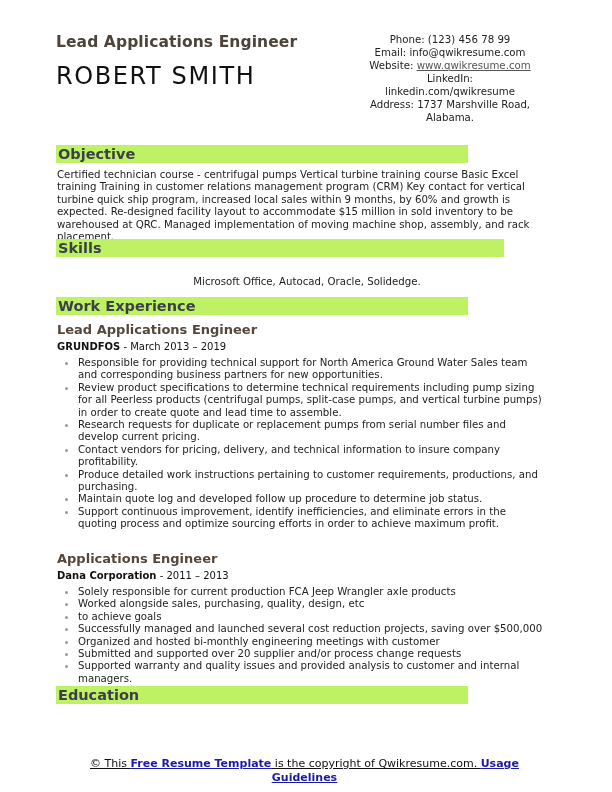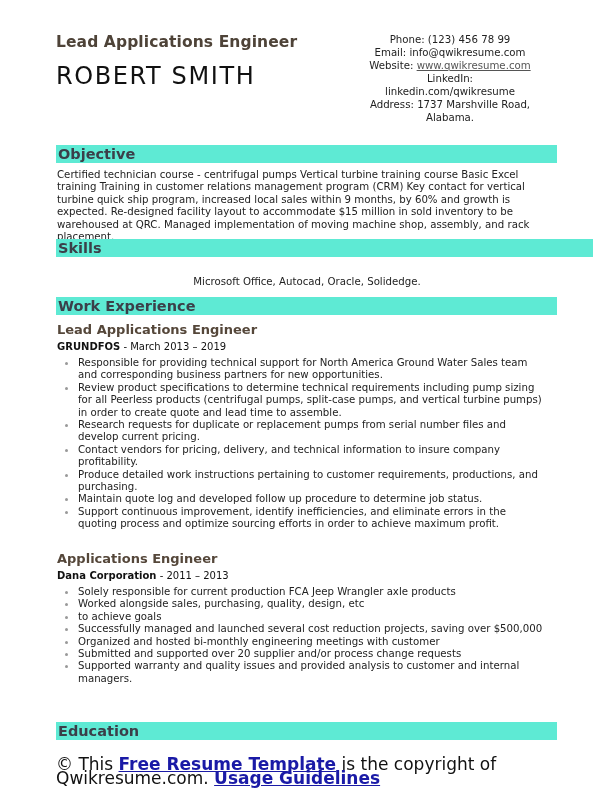--- a/index.html
+++ b/index.html
@@ -3,30 +3,30 @@
 <meta charset="utf-8">
 <style>
   html, body { margin: 0; padding: 0; background: #ffffff; }
   body { width: 612px; height: 792px; position: relative; overflow: hidden;
          font-family: "DejaVu Sans", sans-serif; color: #222; }
   .header { position: absolute; left: 56px; top: 33px; width: 497px; height: 100px; }
   .role-title { position: absolute; left: 0; top: 0; font-size: 15.5px; font-weight: bold; color: #4e4338; letter-spacing: 0.1px; }
   .name { position: absolute; left: 0; top: 29px; font-size: 24px; font-weight: normal; color: #111; letter-spacing: 1.6px; }
   .contact { position: absolute; right: 3px; top: 0; text-align: center; font-size: 10.2px; line-height: 13px; color: #222; width: 200px; }
   .contact a { color: #555; text-decoration: underline; }
-  .section-bar { position: absolute; left: 56px; width: 501px; height: 18px; background: #5eead4; }
+  .section-bar { position: absolute; left: 56px; width: 412px; height: 18px; background: #bef264; }
   .section-bar span { position: absolute; left: 2px; top: 0; font-size: 14.5px; font-weight: bold; color: #3b3f49; line-height: 18px; }
   .para { position: absolute; left: 57px; width: 500px; font-size: 10.2px; line-height: 12.4px; color: #222; }
   .job-title { position: absolute; left: 57px; font-size: 13px; font-weight: bold; color: #55473a; }
   .job-meta { position: absolute; left: 57px; font-size: 10px; color: #111; }
   .job-meta b { font-weight: bold; }
   ul.bullets { position: absolute; left: 57px; width: 490px; margin: 0; padding: 0; list-style: none; font-size: 10.2px; line-height: 12.4px; color: #222; }
   ul.bullets li { position: relative; padding-left: 21px; }
   ul.bullets li::before { content: ""; position: absolute; left: 8px; top: 5px; width: 3px; height: 3px; background: #999; border-radius: 50%; }
-  .footer { position: absolute; left: 56px; top: 757px; width: 497px; text-align: left; font-size: 17px; line-height: 14px; color: #111; }
+  .footer { position: absolute; left: 56px; top: 757px; width: 497px; text-align: center; font-size: 11px; line-height: 14px; color: #111; text-decoration: underline; }
   .footer a { color: #1a1aa6; font-weight: bold; text-decoration: underline; }
 </style>
 </head>
 <body>
 
 <div class="header">
   <div class="role-title">Lead Applications Engineer</div>
   <div class="name">ROBERT SMITH</div>
   <div class="contact">
     <div>Phone: (123) 456 78 99</div>
@@ -70,19 +70,19 @@
 <ul class="bullets" style="top:586px;">
   <li>Solely responsible for current production FCA Jeep Wrangler axle products</li>
   <li>Worked alongside sales, purchasing, quality, design, etc</li>
   <li>to achieve goals</li>
   <li>Successfully managed and launched several cost reduction projects, saving over $500,000</li>
   <li>Organized and hosted bi-monthly engineering meetings with customer</li>
   <li>Submitted and supported over 20 supplier and/or process change requests</li>
   <li>Supported warranty and quality issues and provided analysis to customer and internal managers.</li>
 </ul>
 
-<div class="section-bar" style="top:722px;">
+<div class="section-bar" style="top:686px;">
   <span>Education</span>
 </div>
 
 <div class="footer">
   <span>© This </span><a>Free Resume Template</a><span> is the copyright of Qwikresume.com. </span><a>Usage Guidelines</a>
 </div>
 
 </body></html>

